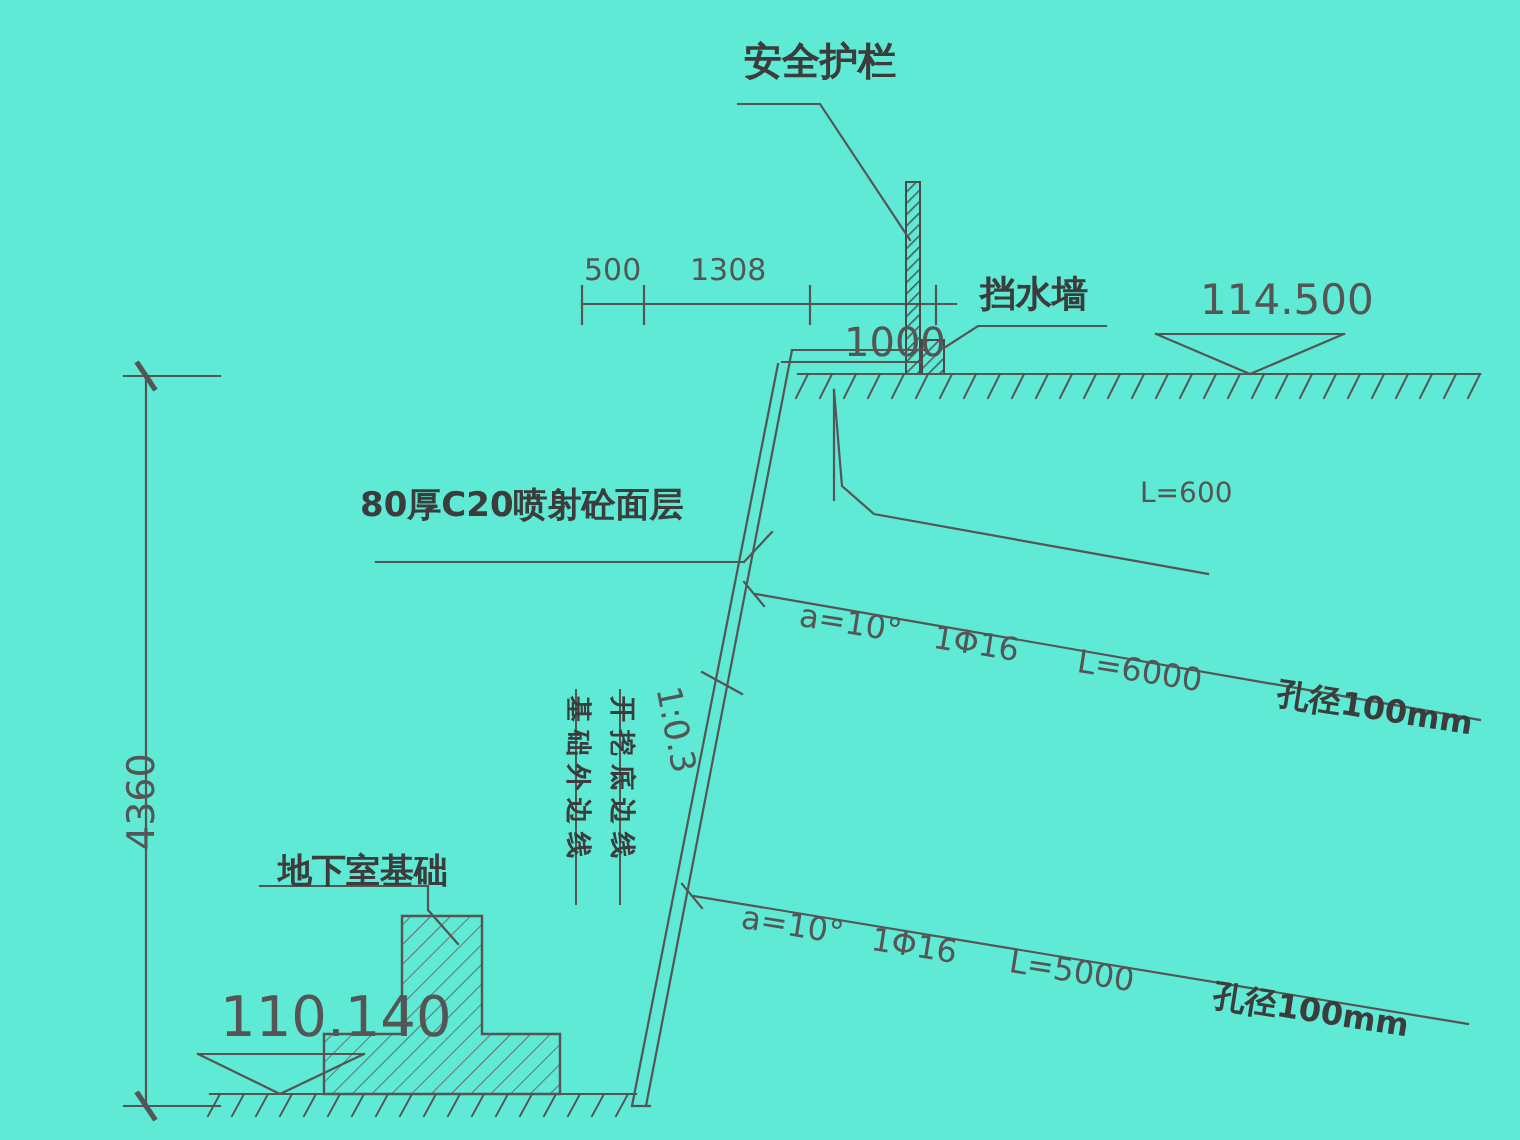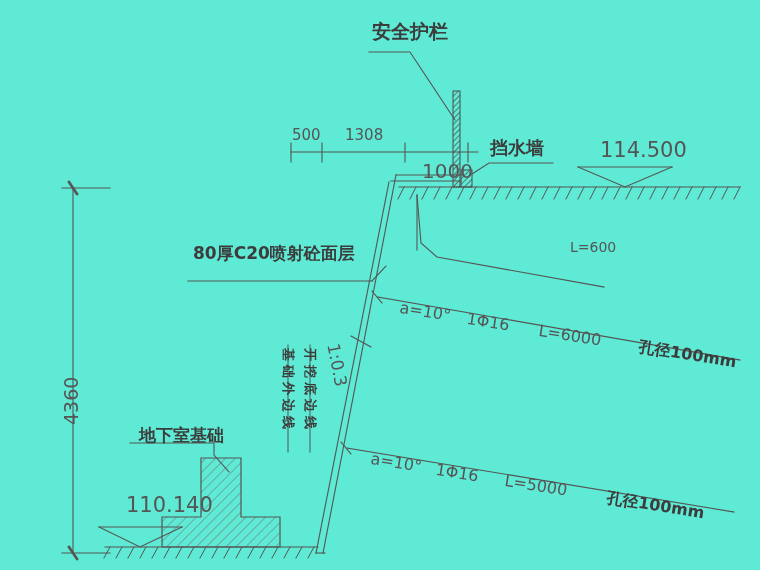--- a/index.html
+++ b/index.html
@@ -220,25 +220,25 @@
   <div class="txt cn" style="left:372px; top:22px; font-size:19px;">安全护栏</div>
 
   <div class="txt cn" style="left:490px; top:139px; font-size:18px;">挡水墙</div>
 
   <div class="txt num" style="left:292px; top:128px; font-size:15px;text-align:center;">500</div>
   <div class="txt num" style="left:345px; top:128px; font-size:15px;">1308</div>
   <div class="txt num" style="left:422px; top:128px; font-size:20px;margin-top:33px;">1000</div>
 
   <div class="txt num" style="left:600px; top:140px; font-size:21px;">114.500</div>
 
-  <div class="txt num" style="left:110px; top:495px; font-size:21px;margin-left:16px;">110.140</div>
+  <div class="txt num" style="left:110px; top:495px; font-size:28px;">110.140</div>
 
   <div class="txt num vert" style="left:62px; top:425px; font-size:19px; transform:rotate(-90deg);">4360</div>
 
-  <div class="txt cn" style="left:193px; top:245px; font-size:17px;">80厚C20喷射砼面层</div>
+  <div class="txt cn" style="left:180px; top:245px; font-size:17px;">80厚C20喷射砼面层</div>
 
   <div class="txt num" style="left:570px; top:240px; font-size:14px;">L=600</div>
 
   <div class="txt num" style="left:401px; top:300px; font-size:16px; transform:rotate(9deg); transform-origin:0 0;">a=10°</div>
   <div class="txt num" style="left:468px; top:311px; font-size:16px; transform:rotate(9deg); transform-origin:0 0;">1Φ16</div>
   <div class="txt num" style="left:540px; top:323px; font-size:16px; transform:rotate(9deg); transform-origin:0 0;">L=6000</div>
   <div class="txt cn" style="left:640px; top:339px; font-size:16px; transform:rotate(9deg); transform-origin:0 0;">孔径100mm</div>
 
   <div class="txt num" style="left:372px; top:451px; font-size:16px; transform:rotate(9deg); transform-origin:0 0;">a=10°</div>
   <div class="txt num" style="left:437px; top:462px; font-size:16px; transform:rotate(9deg); transform-origin:0 0;">1Φ16</div>

